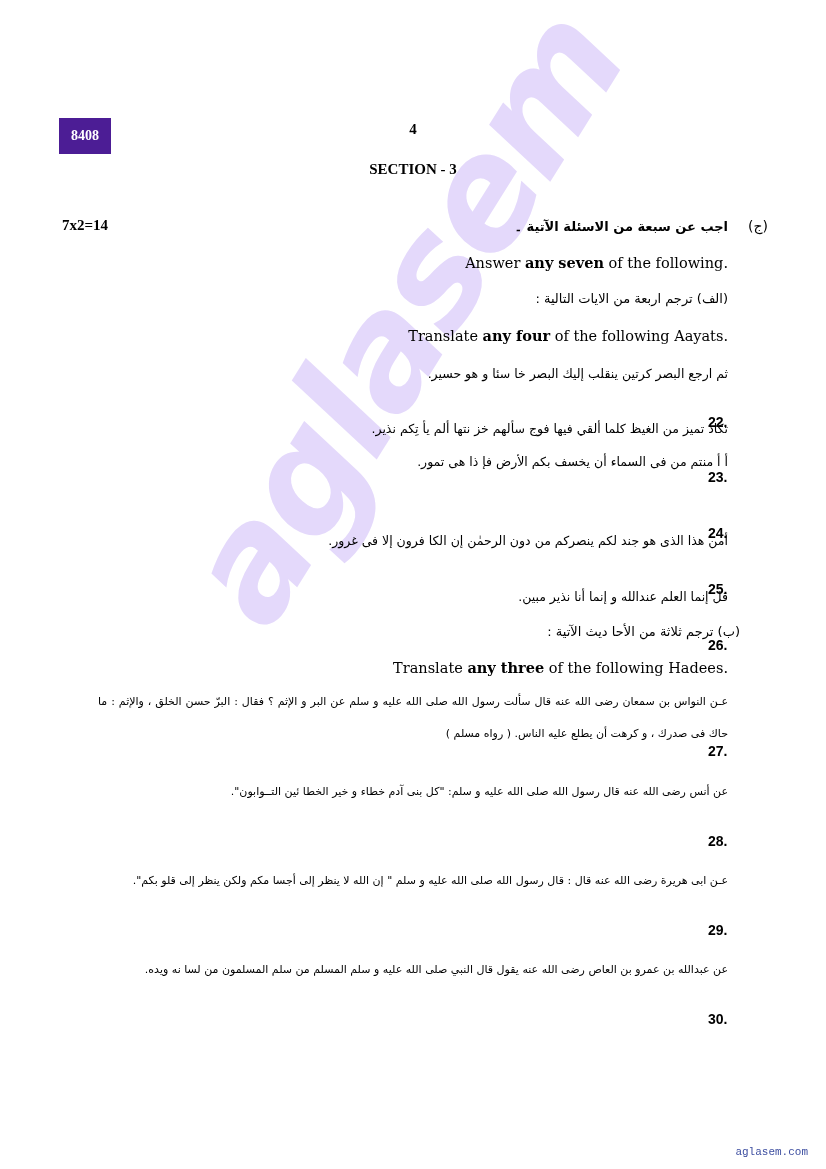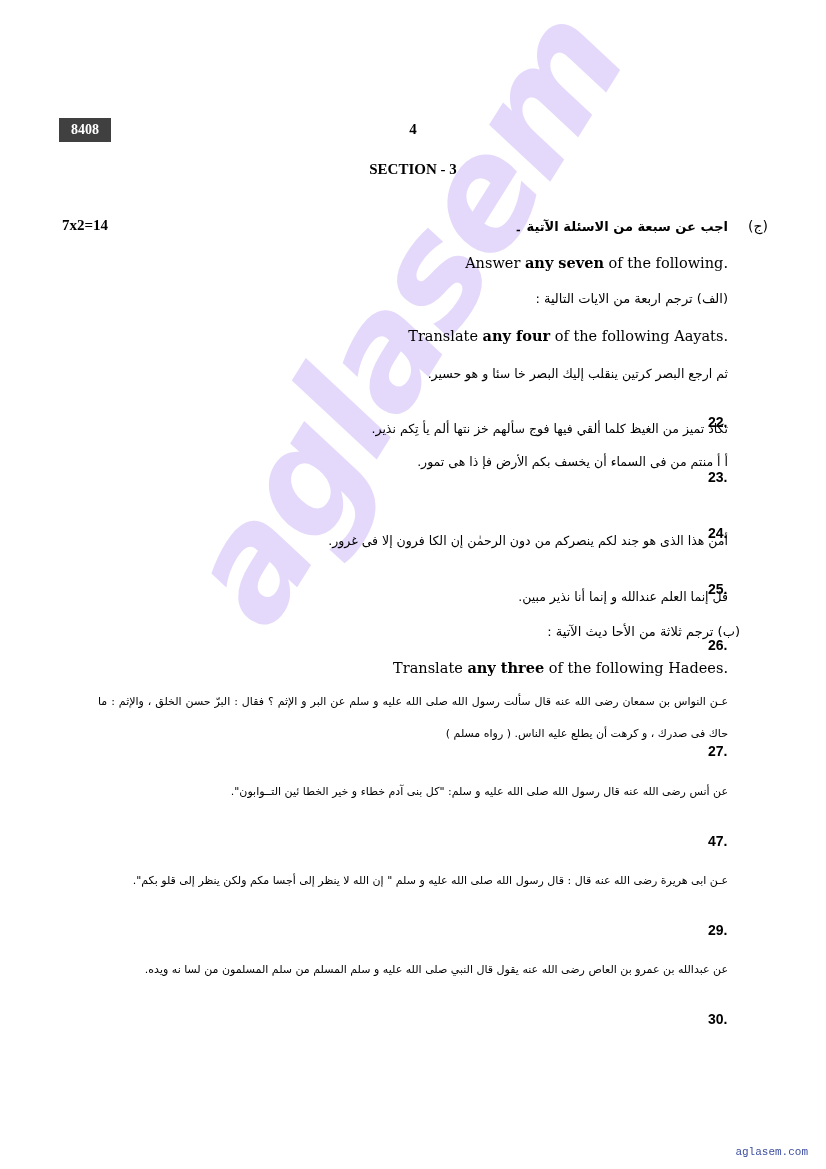--- a/index.html
+++ b/index.html
@@ -30,22 +30,22 @@
     z-index: 0;
     white-space: nowrap;
     user-select: none;
   }
   .layer { position: relative; z-index: 1; }
   .code-box {
     position: absolute;
     left: 59px;
     top: 118px;
     width: 52px;
-    height: 24px;
-    background: #404040;
+    height: 36px;
+    background: #4c1d95;
     color: #fff;
     font-family: "Liberation Serif", serif;
     font-weight: bold;
     font-size: 14px;
     display: flex;
     align-items: center;
     justify-content: center;
   }
   .page-num {
     position: absolute;
@@ -170,21 +170,21 @@
   <div class="ar" style="right:86px; top:624px;">(ب)  ترجم ثلاثة من الأحا ديث الآتية :</div>
   <div class="en" style="right:98px; top:659px;">
     <span>Translate </span><b>any three</b><span> of the following Hadees.</span>
   </div>
 
   <div>
     <span class="qnum" style="left:708px; top:695px;">27.</span>
     <div class="hadith" style="top:686px;">عـن النواس بن سمعان رضى الله عنه قال سألت رسول الله صلى الله عليه و سلم عن البر و الإثم ؟ فقال : البرّ حسن الخلق ، والإثم : ما حاك فى صدرك ، و كرهت أن يطلع عليه الناس. ( رواه مسلم )</div>
   </div>
   <div>
-    <span class="qnum" style="left:708px; top:785px;">47.</span>
+    <span class="qnum" style="left:708px; top:785px;">28.</span>
     <div class="hadith" style="top:776px;">عن أنس رضى الله عنه قال رسول الله صلى الله عليه و سلم: "كل بنى آدم خطاء و خير الخطا ئين التــوابون".</div>
   </div>
   <div>
     <span class="qnum" style="left:708px; top:874px;">29.</span>
     <div class="hadith" style="top:865px;">عـن ابى هريرة رضى الله عنه قال : قال رسول الله صلى الله عليه و سلم " إن الله لا ينظر إلى أجسا مكم ولكن ينظر إلى قلو بكم".</div>
   </div>
   <div>
     <span class="qnum" style="left:708px; top:963px;">30.</span>
     <div class="hadith" style="top:954px;">عن عبدالله بن عمرو بن العاص رضى الله عنه يقول قال النبي صلى الله عليه و سلم المسلم من سلم المسلمون من لسا نه ويده.</div>
   </div>

